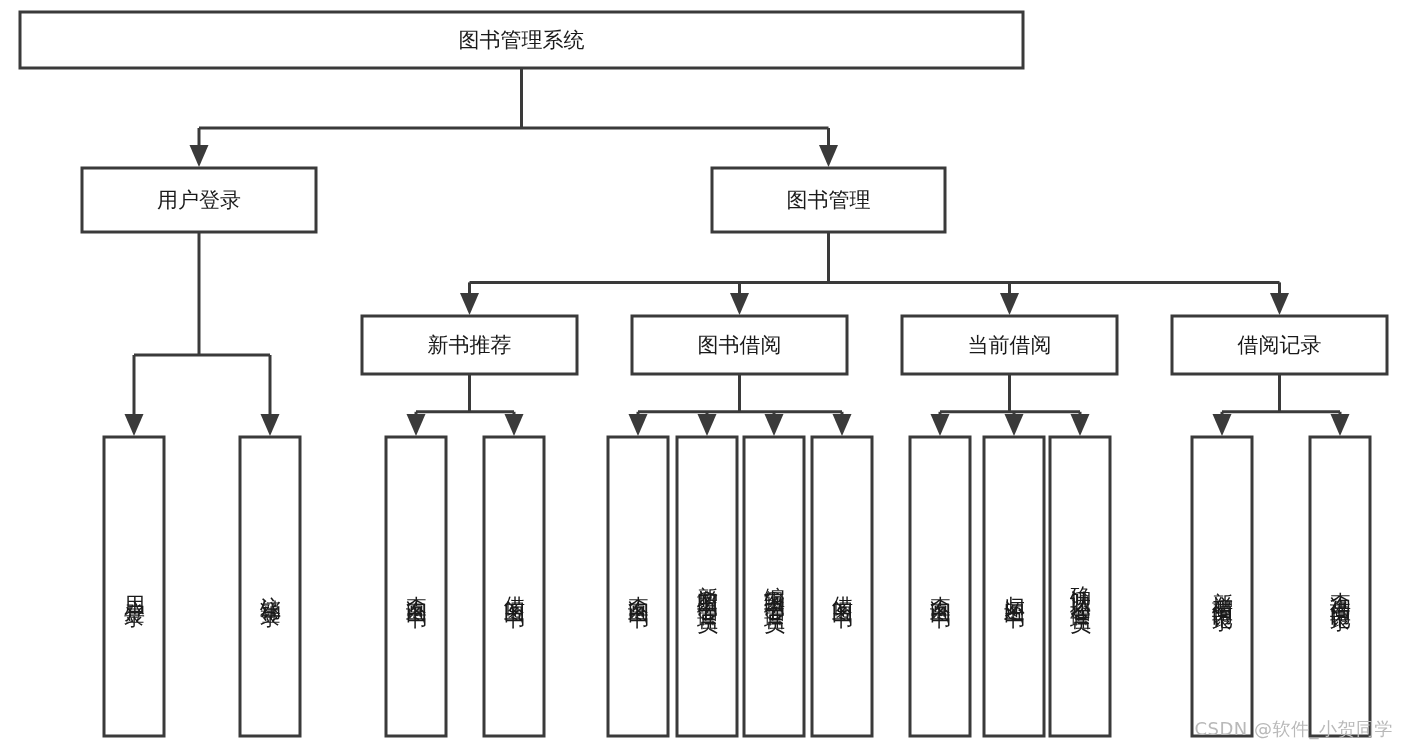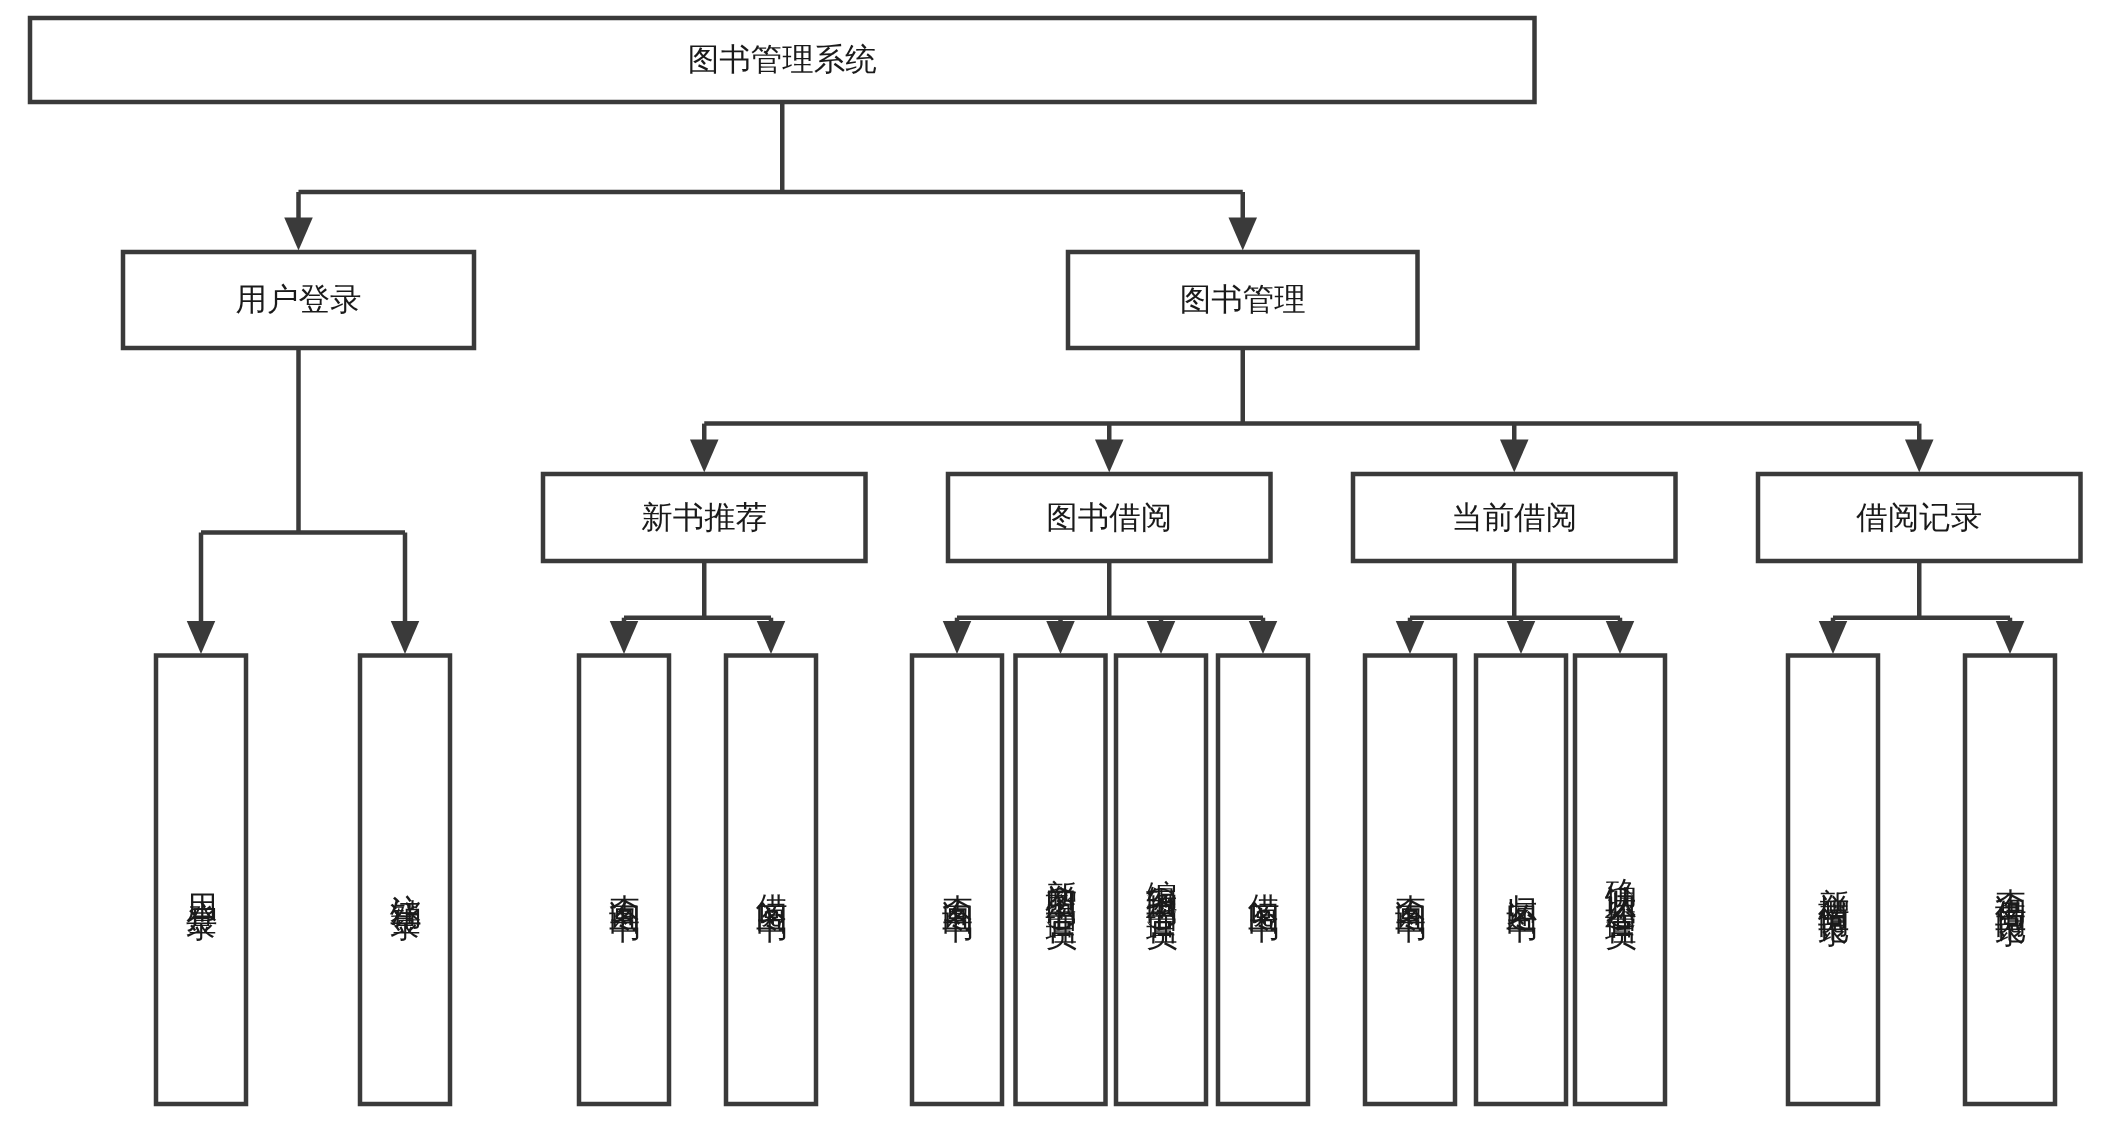--- a/index.html
+++ b/index.html
@@ -259,13 +259,14 @@
       <div class="leaf-label-wrap" style="left: 1050px; top: 437px; width: 60px; height: 299px; align-items: center;">
         <span class="leaf-label">确认归还（管理员）</span>
       </div>
       <div class="leaf-label-wrap" style="left: 1192px; top: 437px; width: 60px; height: 299px; align-items: center;">
         <span class="leaf-label">新增借阅记录</span>
       </div>
       <div class="leaf-label-wrap" style="left: 1310px; top: 437px; width: 60px; height: 299px; align-items: center;">
         <span class="leaf-label">查询借阅记录</span>
       </div>
     </div>
+  <div class="watermark">CSDN @软件_小贺同学</div>
 </div>
 
 </body></html>

